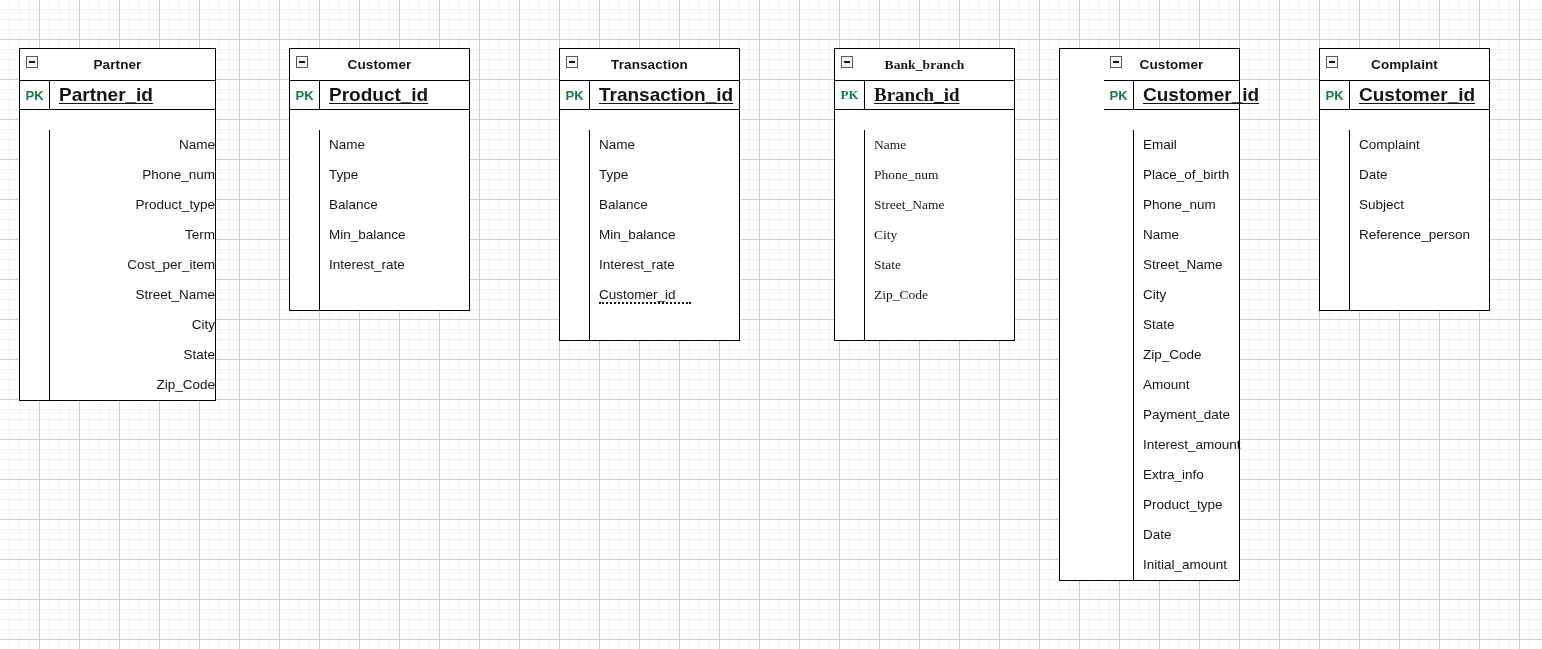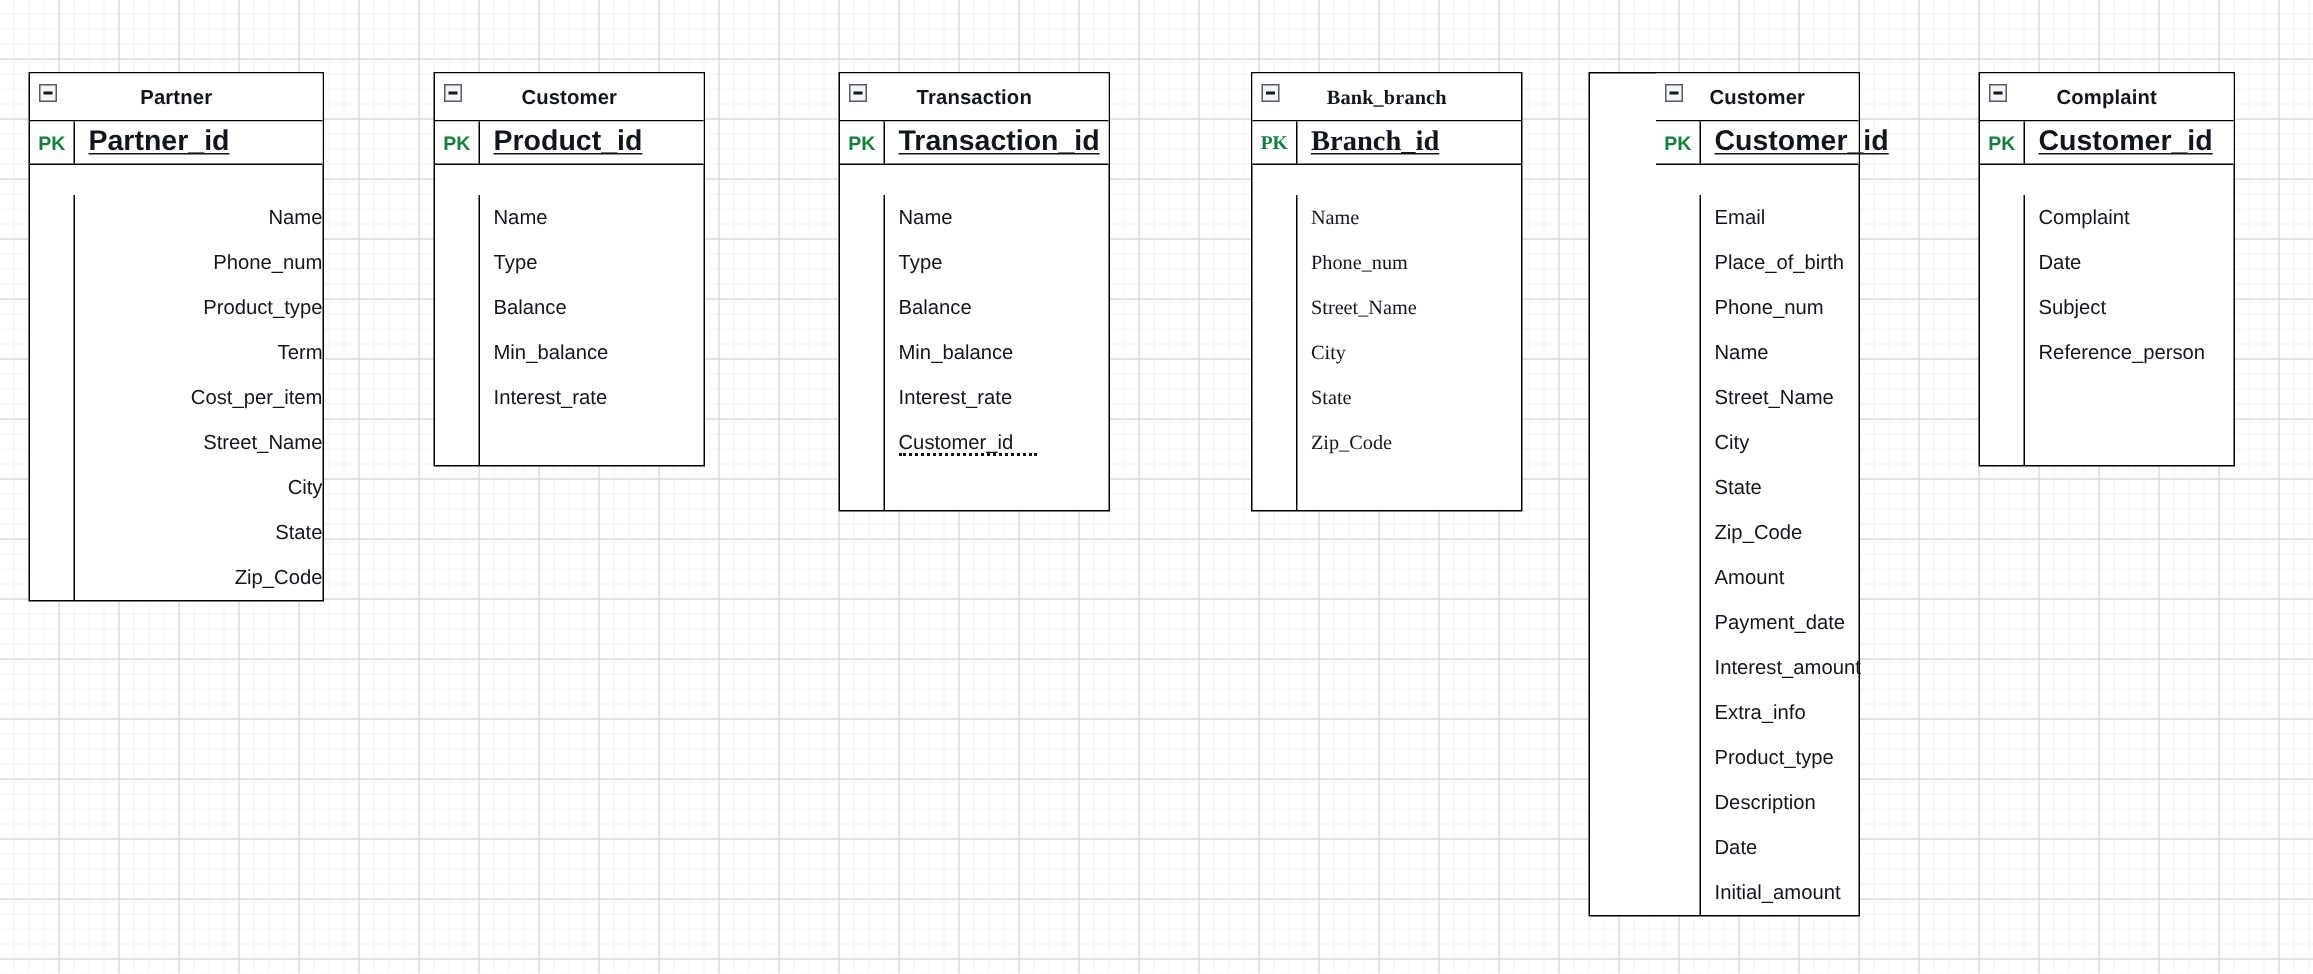--- a/index.html
+++ b/index.html
@@ -263,21 +263,20 @@
           <li class="attr-item"><span class="attr-label">Name</span></li>
           <li class="attr-item"><span class="attr-label">Street_Name</span></li>
           <li class="attr-item"><span class="attr-label">City</span></li>
           <li class="attr-item"><span class="attr-label">State</span></li>
           <li class="attr-item"><span class="attr-label">Zip_Code</span></li>
           <li class="attr-item"><span class="attr-label">Amount</span></li>
           <li class="attr-item"><span class="attr-label">Payment_date</span></li>
           <li class="attr-item"><span class="attr-label">Interest_amount</span></li>
           <li class="attr-item"><span class="attr-label">Extra_info</span></li>
           <li class="attr-item"><span class="attr-label">Product_type</span></li>
-          <li class="attr-item"><span class="attr-label">Description</span></li>
           <li class="attr-item"><span class="attr-label">Date</span></li>
           <li class="attr-item"><span class="attr-label">Initial_amount</span></li>
         </ul>
       </div>
     </div>
     <div class="entity" style="left: 1319px; top: 48px; width: 171px;">
       <div class="entity-header">
         <span class="collapse-icon"></span>
         <span class="entity-title">Complaint</span>
       </div>

